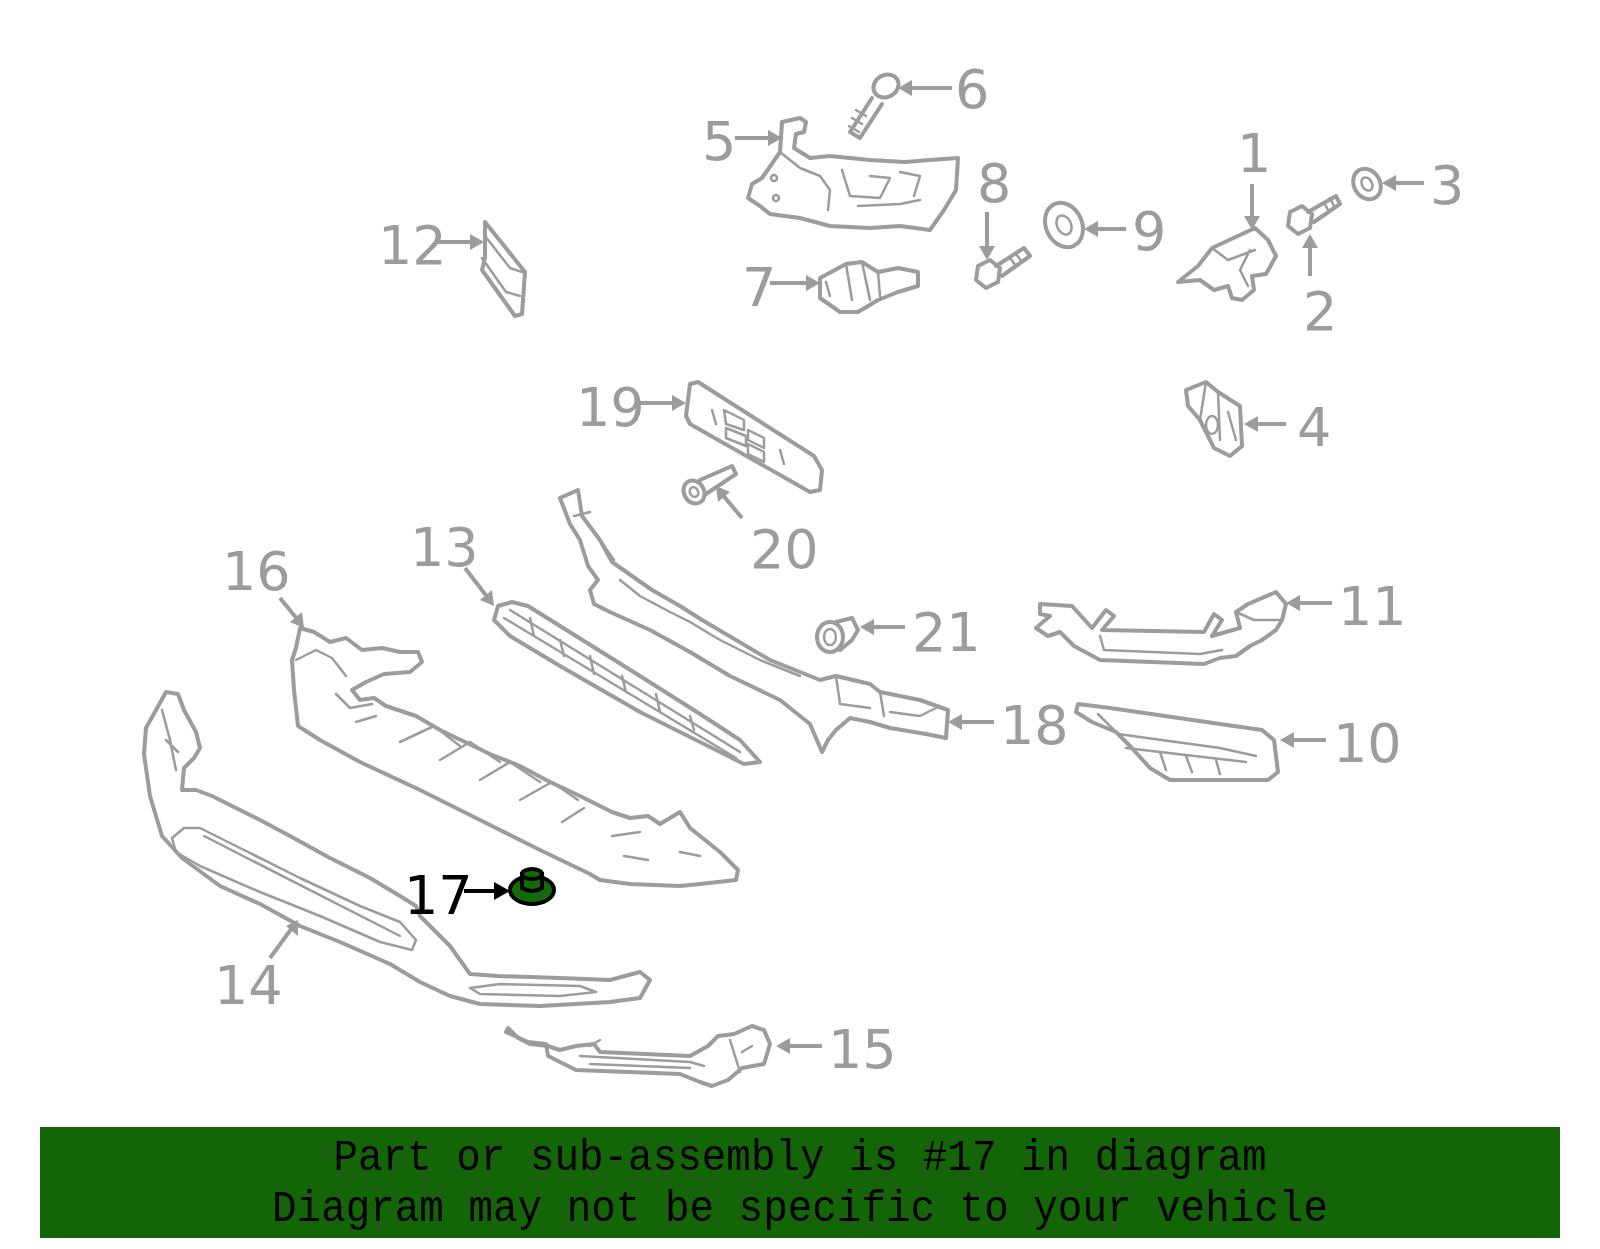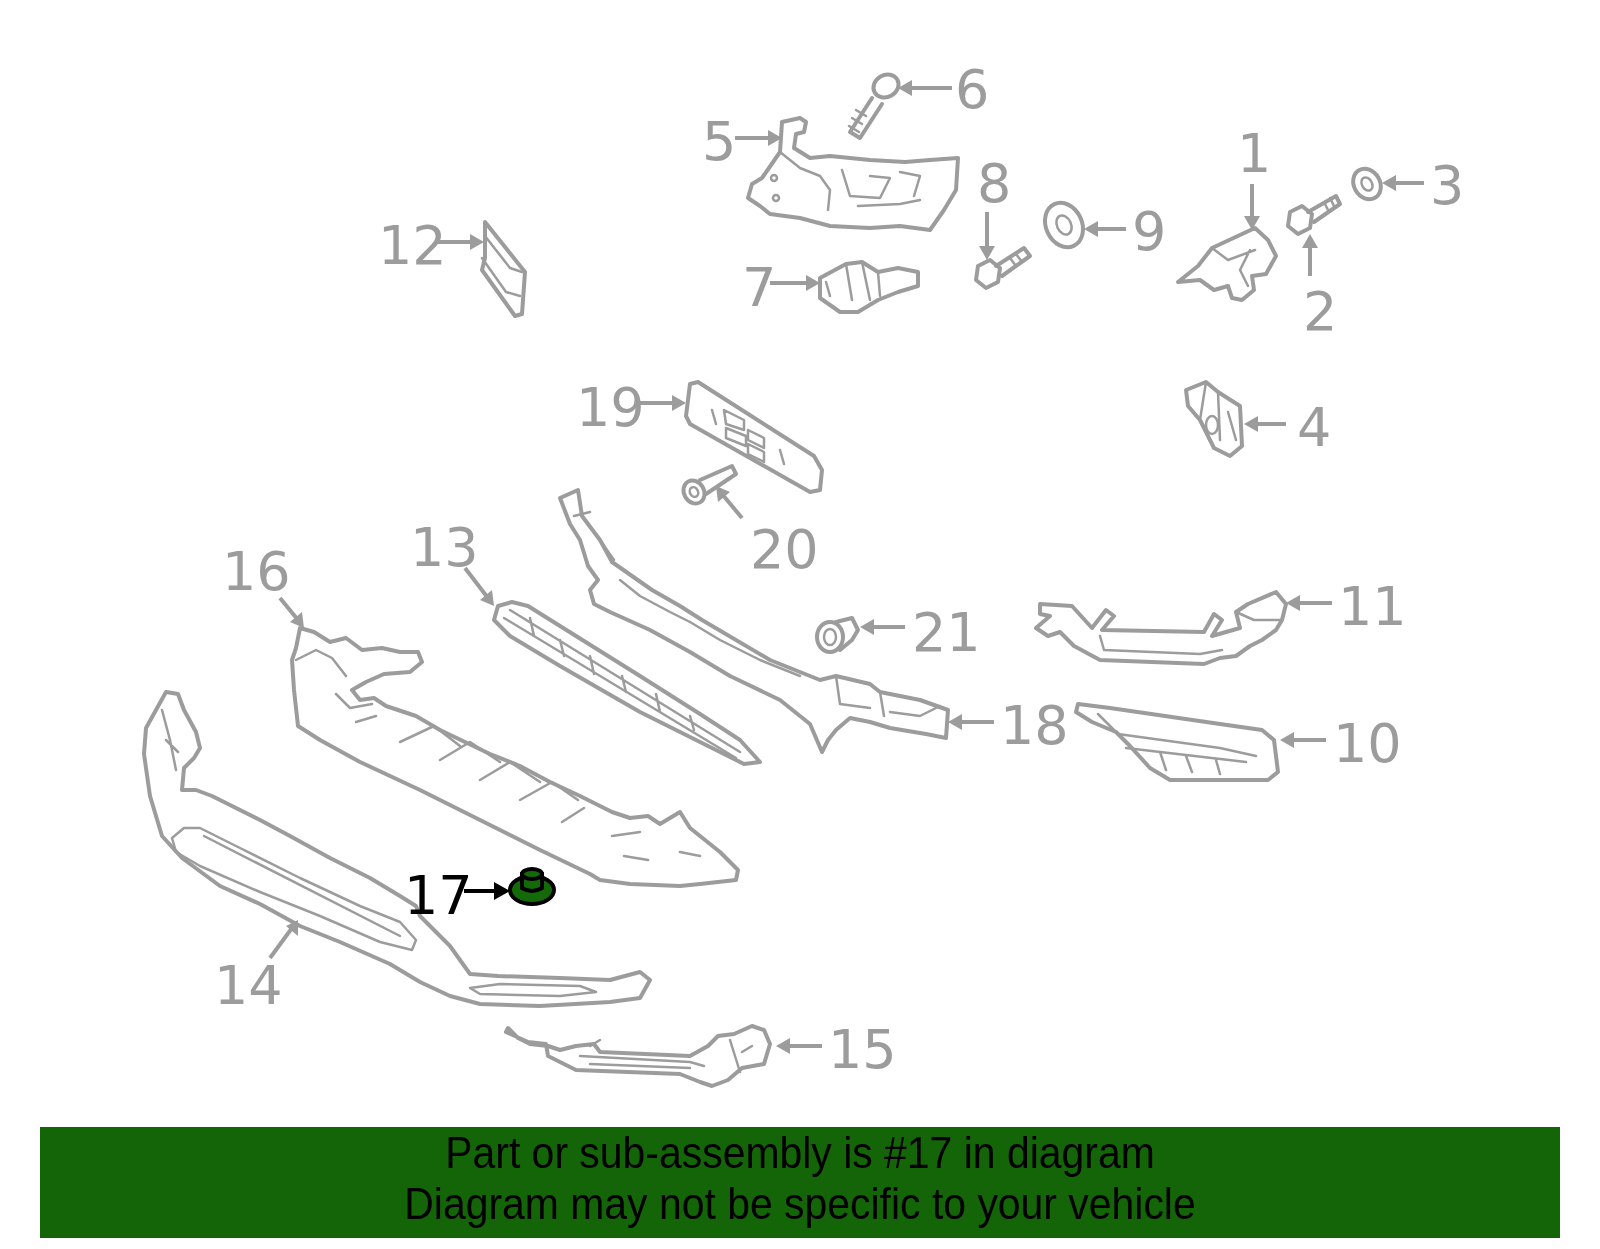--- a/index.html
+++ b/index.html
@@ -10,22 +10,22 @@
   .arrow-line { stroke:#9c9c9c; stroke-width:4; fill:none; }
   .arrow-head { fill:#9c9c9c; }
   .callout { font-family:"DejaVu Sans", sans-serif; font-size:54px; fill:#9c9c9c; }
   .callout-hl { font-family:"DejaVu Sans", sans-serif; font-size:54px; fill:#000000; }
   .hl-line { stroke:#000; stroke-width:4; fill:none; }
   .hl-head { fill:#000; }
   .hl-part { fill:#146a08; stroke:#000; stroke-width:4; }
   .banner {
     position:absolute; left:40px; top:1127px; width:1520px; height:111px;
     background:#146508; color:#000; text-align:center;
-    font-family:Liberation Sans, sans-serif; font-size:44px; line-height:51px;
-    box-sizing:border-box;
+    font-family:Liberation Mono, monospace; font-size:44px; line-height:51px;
+    padding-top:6px; box-sizing:border-box;
   }
   .banner div { transform:scaleX(0.93); }
 </style>
 </head>
 <body>
 
 <svg id="diagram" viewBox="0 0 1600 1249" xmlns="http://www.w3.org/2000/svg">
 
   <g>
     <ellipse class="part" cx="886" cy="86" rx="13" ry="11" transform="rotate(-30 886 86)"></ellipse>

